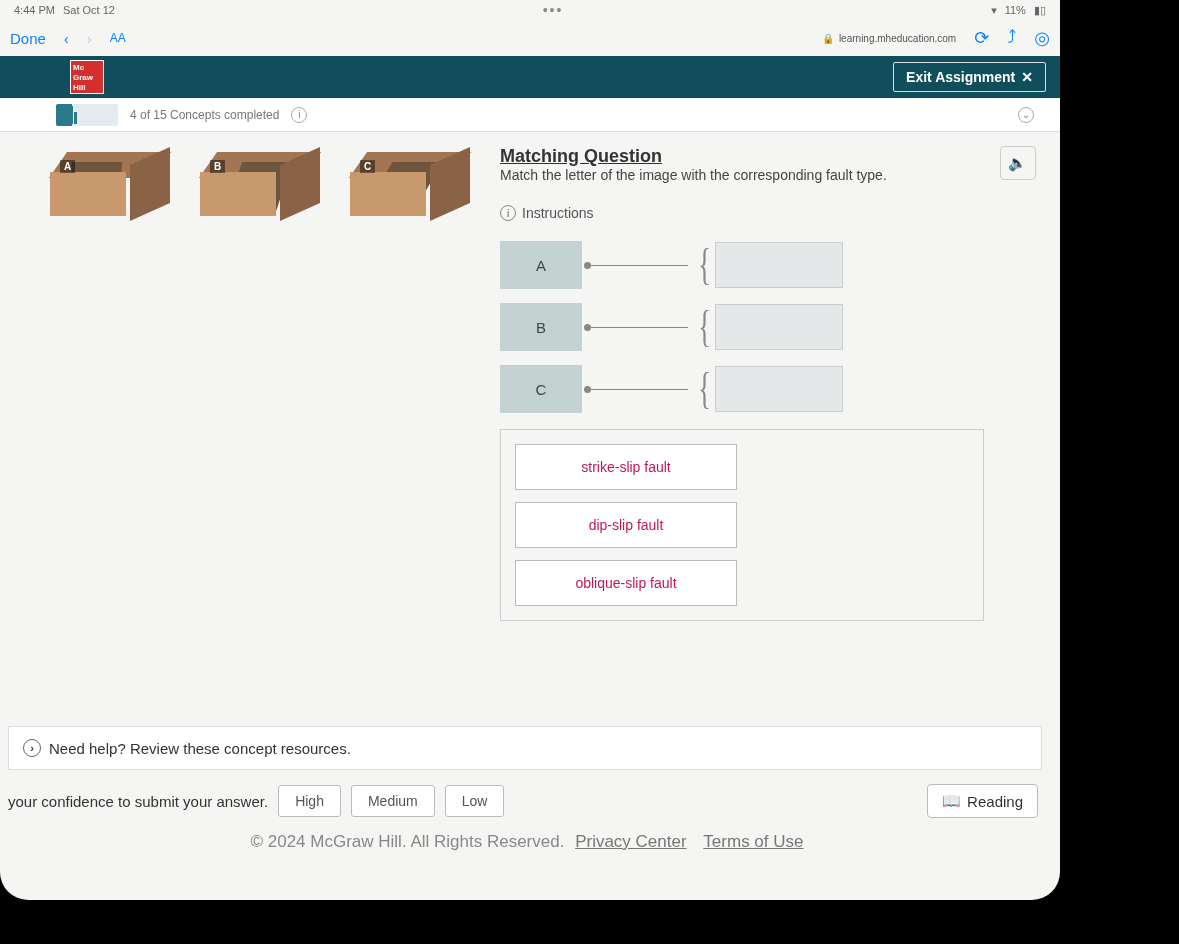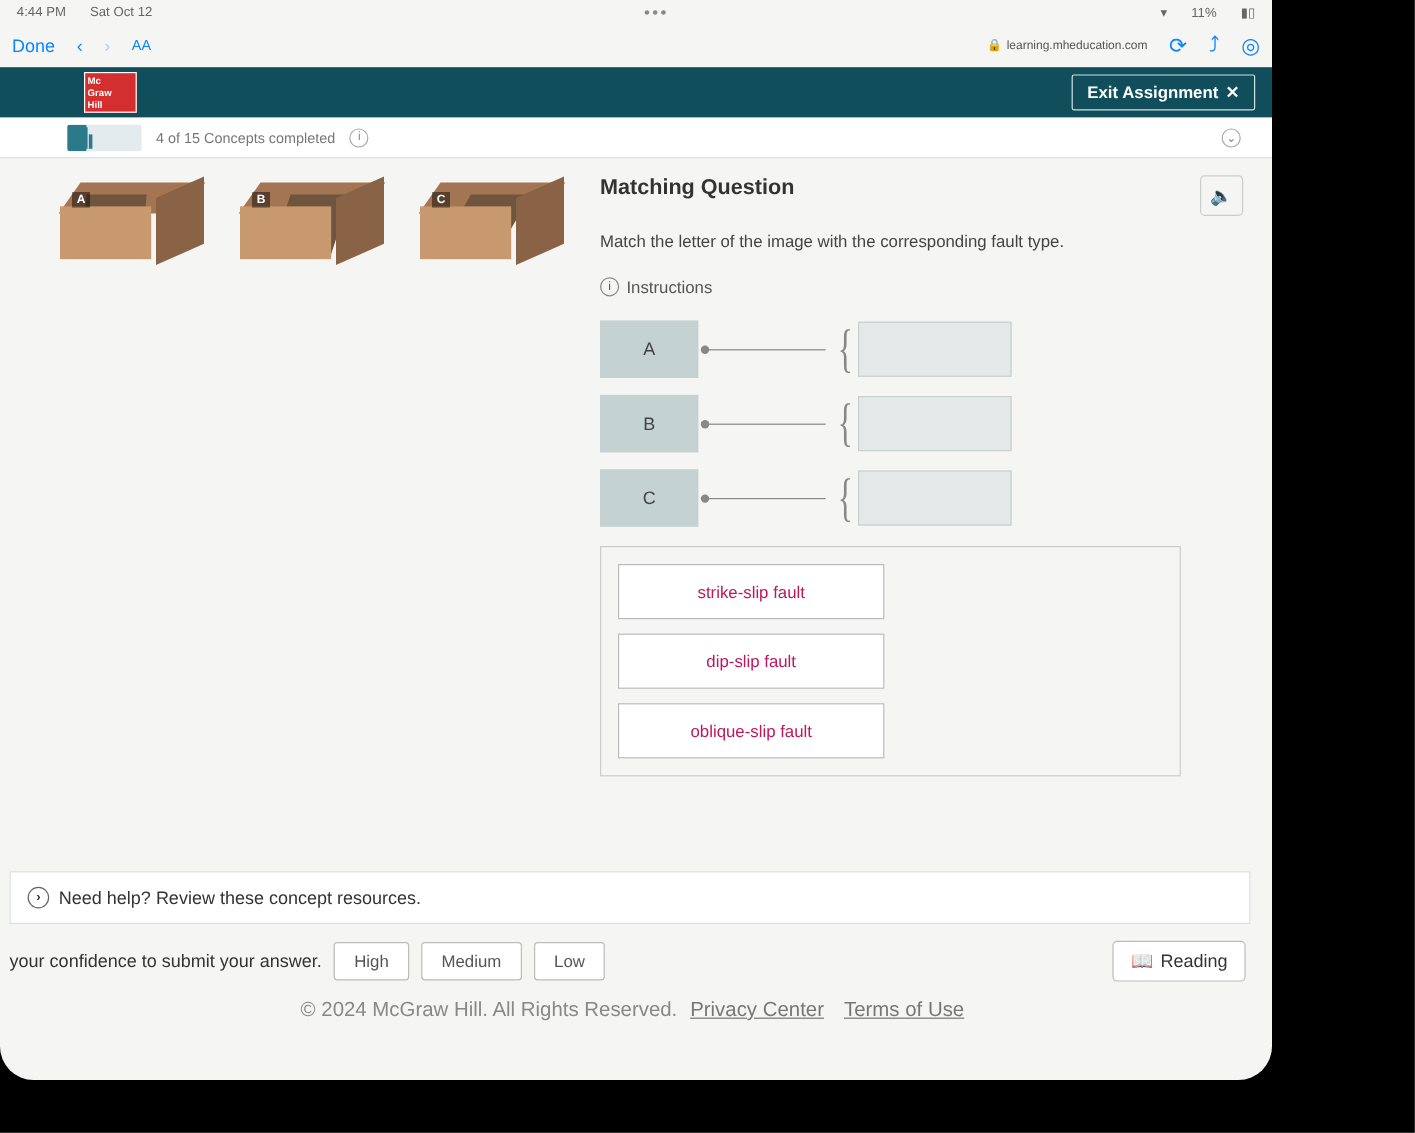--- a/index.html
+++ b/index.html
@@ -2,34 +2,34 @@
 <html><head>
 <meta charset="utf-8">
 <style>
   * { box-sizing: border-box; margin: 0; padding: 0; font-family: -apple-system, BlinkMacSystemFont, "Segoe UI", Arial, sans-serif; }
   body { background:#000; width:1179px; height:944px; overflow:hidden; position:relative; }
 
   .device-frame { position:absolute; top:0; left:0; width:1060px; height:900px; background:#f5f5f3; border-radius:0 0 28px 28px; box-shadow: 0 0 30px rgba(0,0,0,.6); overflow:hidden;}
 
   
   .statusbar { height:20px; display:flex; justify-content:space-between; align-items:center; padding:2px 14px; font-size:11px; color:#666; }
-  .statusbar .left, .statusbar .right { display:flex; gap:20px; align-items:flex-end; }
+  .statusbar .left, .statusbar .right { display:flex; gap:8px; align-items:flex-start; }
   .statusbar .center{ font-size:14px; color:#888; letter-spacing:2px;}
 
   
   .browserbar { height:36px; display:flex; align-items:center; padding:0 10px; gap:18px; font-size:15px; color:#0a84ff; }
   .browserbar .navbtn { color:#0a84ff; cursor:pointer; font-weight:500;}
   .browserbar .navbtn.disabled{ color:#b5cde6;}
   .browserbar .url { flex:1; text-align:right; color:#555; font-size:10px;}
   .browserbar .url .lock{ color:#777; margin-right:4px;}
   .browserbar .righticons{ display:flex; gap:18px; color:#0a84ff; font-size:18px;}
 
   
   .appheader { background:#104e5b; height:42px; display:flex; align-items:center; justify-content:space-between; padding:0 14px 0 70px; }
-  .logo { width:44px; height:34px; background:#d32f2f; border:1px solid #fff; color:#fff; font-size:8px; line-height:10px; padding:2px; font-weight:bold;}
+  .logo { width:34px; height:34px; background:#d32f2f; border:1px solid #fff; color:#fff; font-size:8px; line-height:10px; padding:2px; font-weight:bold;}
   .exit-btn { border:1.5px solid #d4dfe2; color:#fff; background:transparent; padding:6px 12px; font-size:14px; font-weight:600; border-radius:2px; display:flex; align-items:center; gap:6px; cursor:pointer;}
   .exit-btn .x{ font-weight:bold;}
 
   
   .progressrow { background:#fff; border-bottom:1px solid #ddd; height:34px; display:flex; align-items:center; padding:0 26px 0 56px; gap:12px; color:#777; font-size:12px;}
   .progbar { width:62px; height:22px; background:#e3ebee; position:relative; border-radius:2px; overflow:hidden;}
   .progbar::before{ content:""; position:absolute; left:0; top:0; bottom:0; width:26%; background:#2b7a8b;}
   .progbar .bars{position:absolute; left:2px; bottom:2px; display:flex; gap:1px; align-items:flex-end;}
   .progbar .bars span{ width:3px; background:#2b7a8b; display:block;}
   .infoicon, .circleicon{ width:16px; height:16px; border:1px solid #aaa; border-radius:50%; display:inline-flex; align-items:center; justify-content:center; font-size:10px; color:#888;}
@@ -43,21 +43,21 @@
   
   .box3d { position:relative; width:120px; height:68px;}
   .box3d .top{ position:absolute; top:0; left:8px; width:104px; height:26px; background:#a37552; transform:skewX(-35deg);}
   .box3d .front{ position:absolute; top:20px; left:0; width:76px; height:44px; background:#c8986e;}
   .box3d .side{ position:absolute; top:4px; right:0; width:40px; height:56px; background:#8a6347; transform:skewY(-24deg);}
   .box3d .cut{ position:absolute; top:10px; left:34px; width:50px; height:50px; background:#6f543e; transform:skewX(-18deg);}
   .imgcap{ font-size:8px; color:#999; position:absolute; bottom:-10px; left:4px;}
 
   .question { flex:1; }
   .qheader{ display:flex; justify-content:space-between; align-items:flex-start;}
-  .qtitle { font-size:18px; font-weight:600; color:#333; margin-bottom:26px;}
+  .qtitle { font-size:18px; font-weight:600; color:#333; margin-bottom:0;text-decoration:underline;}
   .qprompt{ font-size:14px; color:#444; margin-bottom:22px;}
   .audio-btn{ width:36px; height:34px; border:1px solid #ccc; border-radius:4px; display:flex; align-items:center; justify-content:center; color:#555; font-size:15px; cursor:pointer;}
 
   .instructions{ display:flex; align-items:center; gap:6px; color:#555; font-size:14px; margin-bottom:20px;}
   .instructions .ic{ width:16px; height:16px; border:1px solid #888; border-radius:50%; display:inline-flex; align-items:center; justify-content:center; font-size:10px;}
 
   .matchrow{ display:flex; align-items:center; margin-bottom:14px; gap:0;}
   .matchletter{ width:82px; height:48px; background:#c5d2d2; display:flex; align-items:center; justify-content:center; font-size:15px; color:#444; font-weight:500;}
   .connector{ width:100px; height:1px; background:#888; position:relative; margin:0 6px;}
   .connector::before{content:""; position:absolute; left:-4px; top:-3px; width:7px; height:7px; border-radius:50%; background:#888;}

